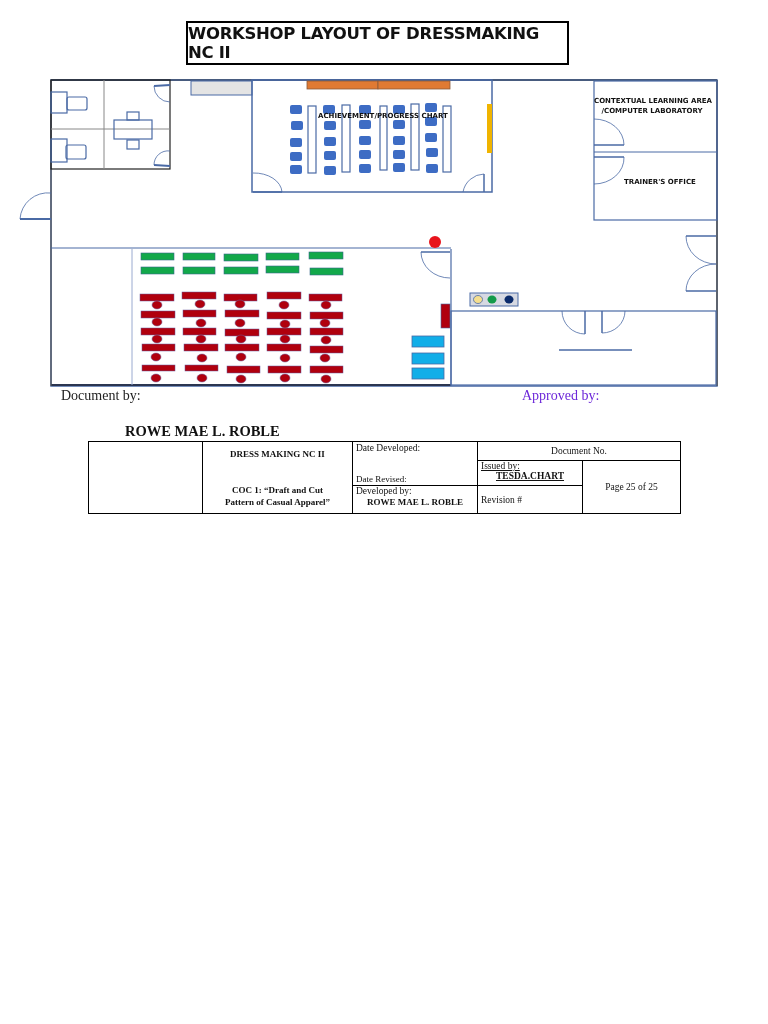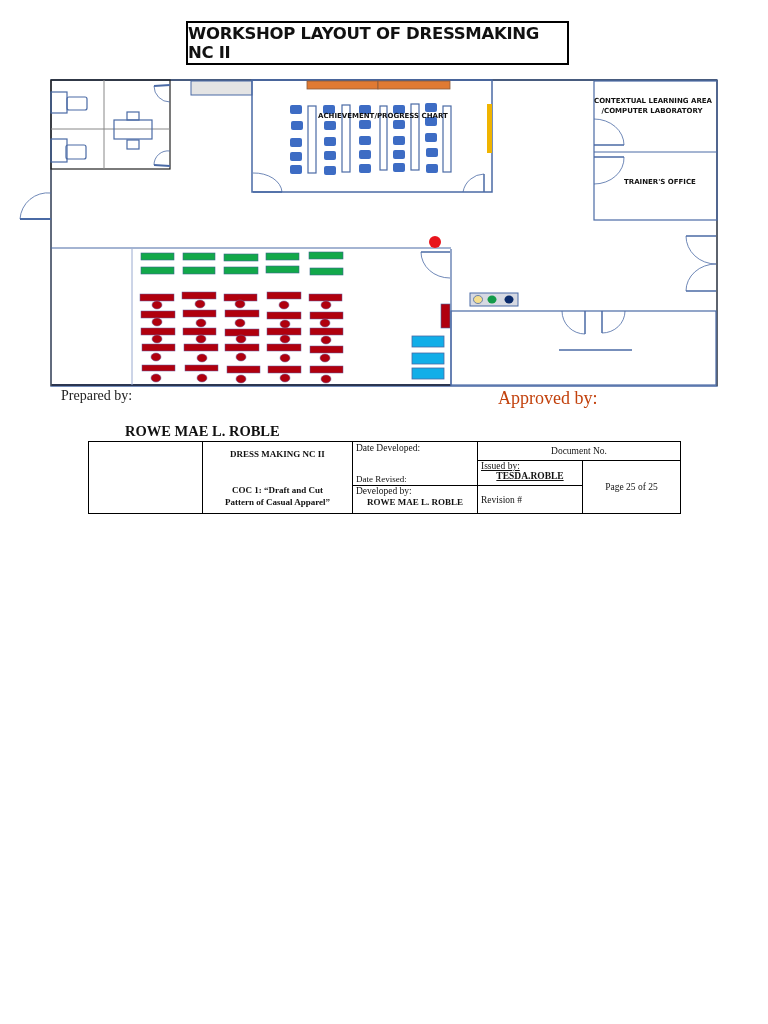--- a/index.html
+++ b/index.html
@@ -224,43 +224,43 @@
   </g>
 </svg>
 
 <div class="abs label-sm" style="left:318px; top:70px;margin-top:42px;">ACHIEVEMENT/PROGRESS CHART</div>
 <div class="abs label-sm" style="left:594px; top:96px; width:116px; text-align:center; font-size:7px; line-height:10px;">
   <div>CONTEXTUAL LEARNING AREA</div>
   <div>/COMPUTER LABORATORY</div>
 </div>
 <div class="abs label-sm" style="left:624px; top:178px;">TRAINER'S OFFICE</div>
 
-<div class="abs serif" style="left:61px; top:388px; font-size:14px; color:#222;">Prepared by:</div>
-<div class="abs serif" style="left:498px; top:388px; font-size:18px; color:#c2410c;">Approved by:</div>
+<div class="abs serif" style="left:61px; top:388px; font-size:14px; color:#222;">Document by:</div>
+<div class="abs serif" style="left:522px; top:388px; font-size:14px; color:#6d28d9;">Approved by:</div>
 <div class="abs serif" style="left:125px; top:423px; font-size:14.5px; font-weight:bold; color:#111;">ROWE MAE L. ROBLE</div>
 
 <table class="footer-table">
   <tbody>
       <tr style="height:19px;">
     <td rowspan="3" style="width:107px;"></td>
     <td rowspan="3" style="width:143px; text-align:center; vertical-align:middle; font-weight:bold; font-size:9px; line-height:12px;">
       <div style="margin-bottom:24px;">DRESS MAKING NC II</div>
       <div>COC 1: “Draft and Cut</div>
       <div>Pattern of Casual Apparel”</div>
     </td>
     <td rowspan="2" style="width:118px; padding-top:1px; line-height:11px;">
       <div>Date Developed:</div>
       <div style="margin-top:20px; font-size:9px;">Date Revised:</div>
     </td>
     <td colspan="2" style="vertical-align:middle;text-align:center;"><span>Document No.</span></td>
   </tr>
   <tr style="height:20px;">
     <td style="width:98px; line-height:10px;text-decoration:underline;">
       <div>Issued by:</div>
-      <div style="text-align:center; font-weight:bold;">TESDA.ROBLE</div>
+      <div style="text-align:center; font-weight:bold;">TESDA.CHART</div>
     </td>
     <td rowspan="2" style="text-align:center; vertical-align:middle;">Page 25 of 25</td>
   </tr>
   <tr style="height:28px;margin-left:44px;">
     <td style="line-height:11px; padding-top:0;">
       <div>Developed by:</div>
       <div style="text-align:center; font-weight:bold; font-size:9px;">ROWE MAE L. ROBLE</div>
     </td>
     <td style="vertical-align:middle;"><span>Revision #</span></td>
   </tr>

